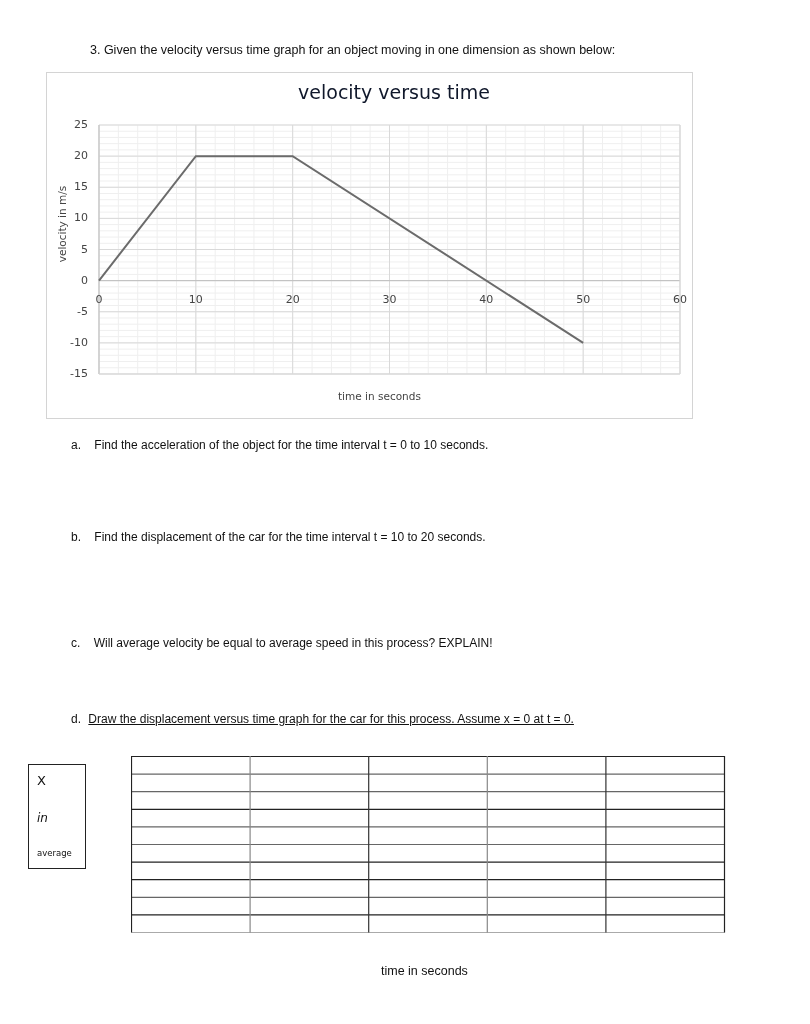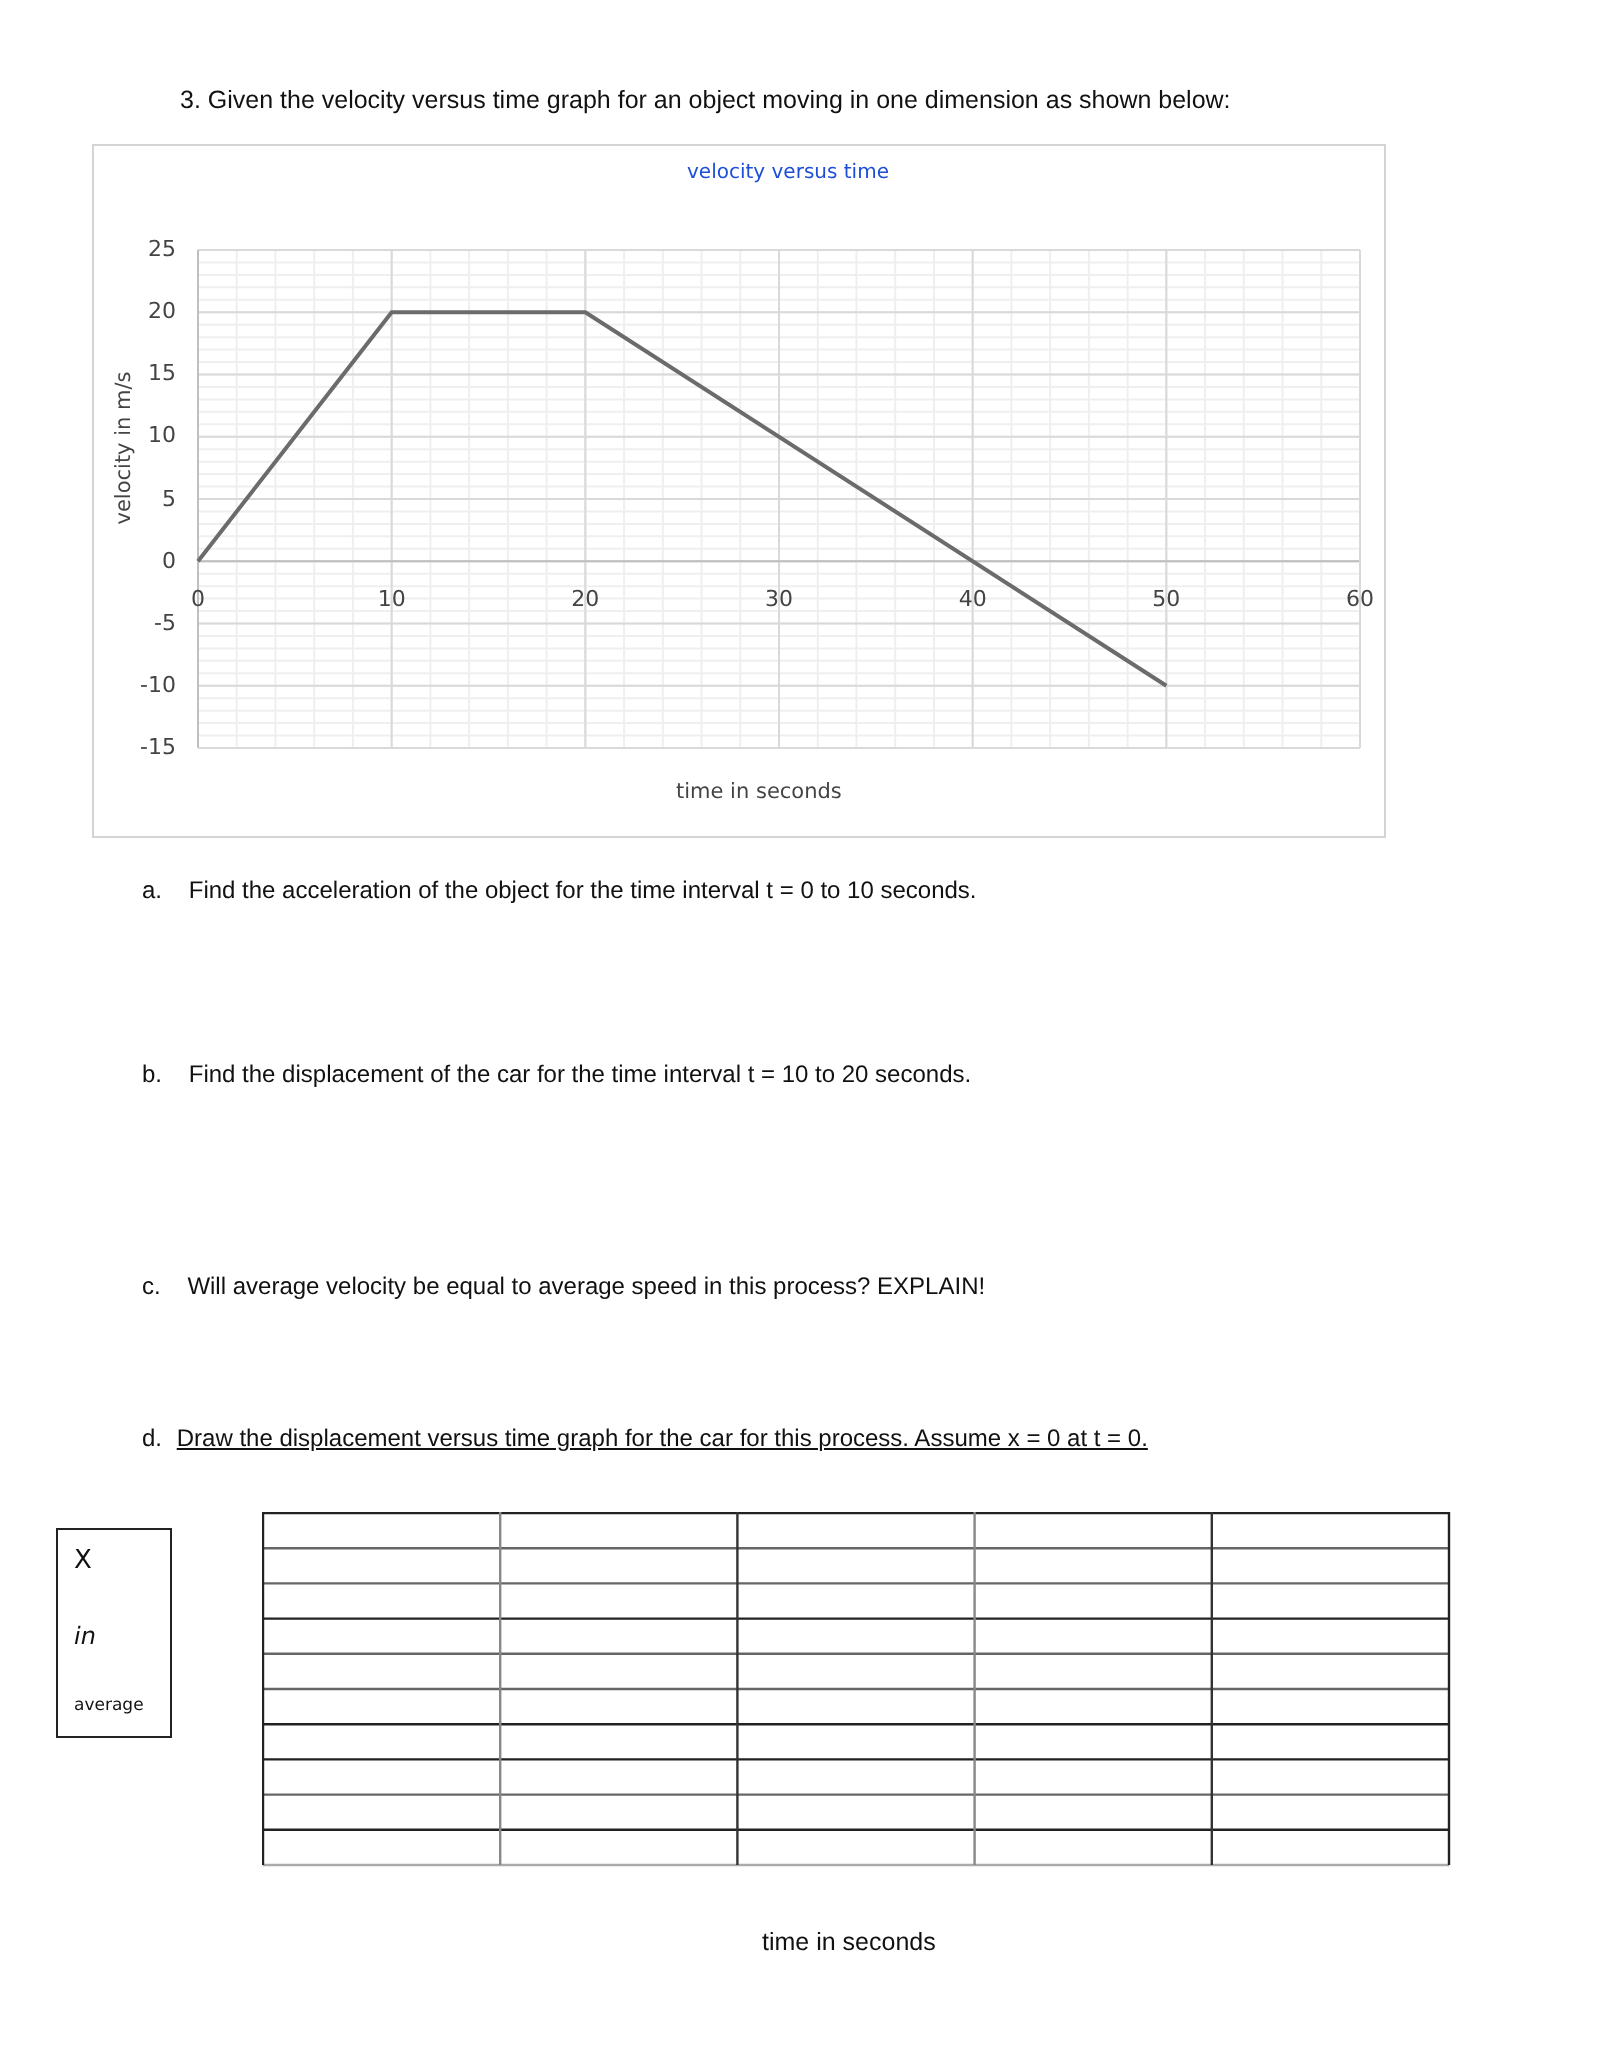--- a/index.html
+++ b/index.html
@@ -15,21 +15,21 @@
   .label-box .in { position: absolute; left: 8px; top: 46px; font-size: 12px; font-style: italic; }
   .label-box .m { position: absolute; left: 8px; top: 83px; font-size: 8.5px; }
   .grid-blank { position: absolute; left: 131px; top: 756px; }
 </style>
 </head>
 <body>
 
 <div class="abs qtext" style="left:47px; top:43px; font-size:12.5px;margin-left:43px;">3. Given the velocity versus time graph for an object moving in one dimension as shown below:</div>
 
 <div class="chart-frame"></div>
-<div class="abs" style="left:46px; width:696px; top:81px; text-align:center; font-family:'DejaVu Sans',sans-serif; font-size:10px; color:#1d4ed8;">velocity versus time</div>
+<div class="abs" style="left:46px; width:696px; top:81px; text-align:center; font-family:'DejaVu Sans',sans-serif; font-size:19px; color:#0f172a;">velocity versus time</div>
 
 <svg class="abs" style="left:0; top:0;" width="810" height="1024" id="plot-svg">
     <line x1="99" y1="125" x2="99" y2="374" stroke="#efefef" stroke-width="1"></line>
     <line x1="118.36666666666667" y1="125" x2="118.36666666666667" y2="374" stroke="#efefef" stroke-width="1"></line>
     <line x1="137.73333333333335" y1="125" x2="137.73333333333335" y2="374" stroke="#efefef" stroke-width="1"></line>
     <line x1="157.1" y1="125" x2="157.1" y2="374" stroke="#efefef" stroke-width="1"></line>
     <line x1="176.46666666666667" y1="125" x2="176.46666666666667" y2="374" stroke="#efefef" stroke-width="1"></line>
     <line x1="195.83333333333331" y1="125" x2="195.83333333333331" y2="374" stroke="#efefef" stroke-width="1"></line>
     <line x1="215.2" y1="125" x2="215.2" y2="374" stroke="#efefef" stroke-width="1"></line>
     <line x1="234.56666666666666" y1="125" x2="234.56666666666666" y2="374" stroke="#efefef" stroke-width="1"></line>

